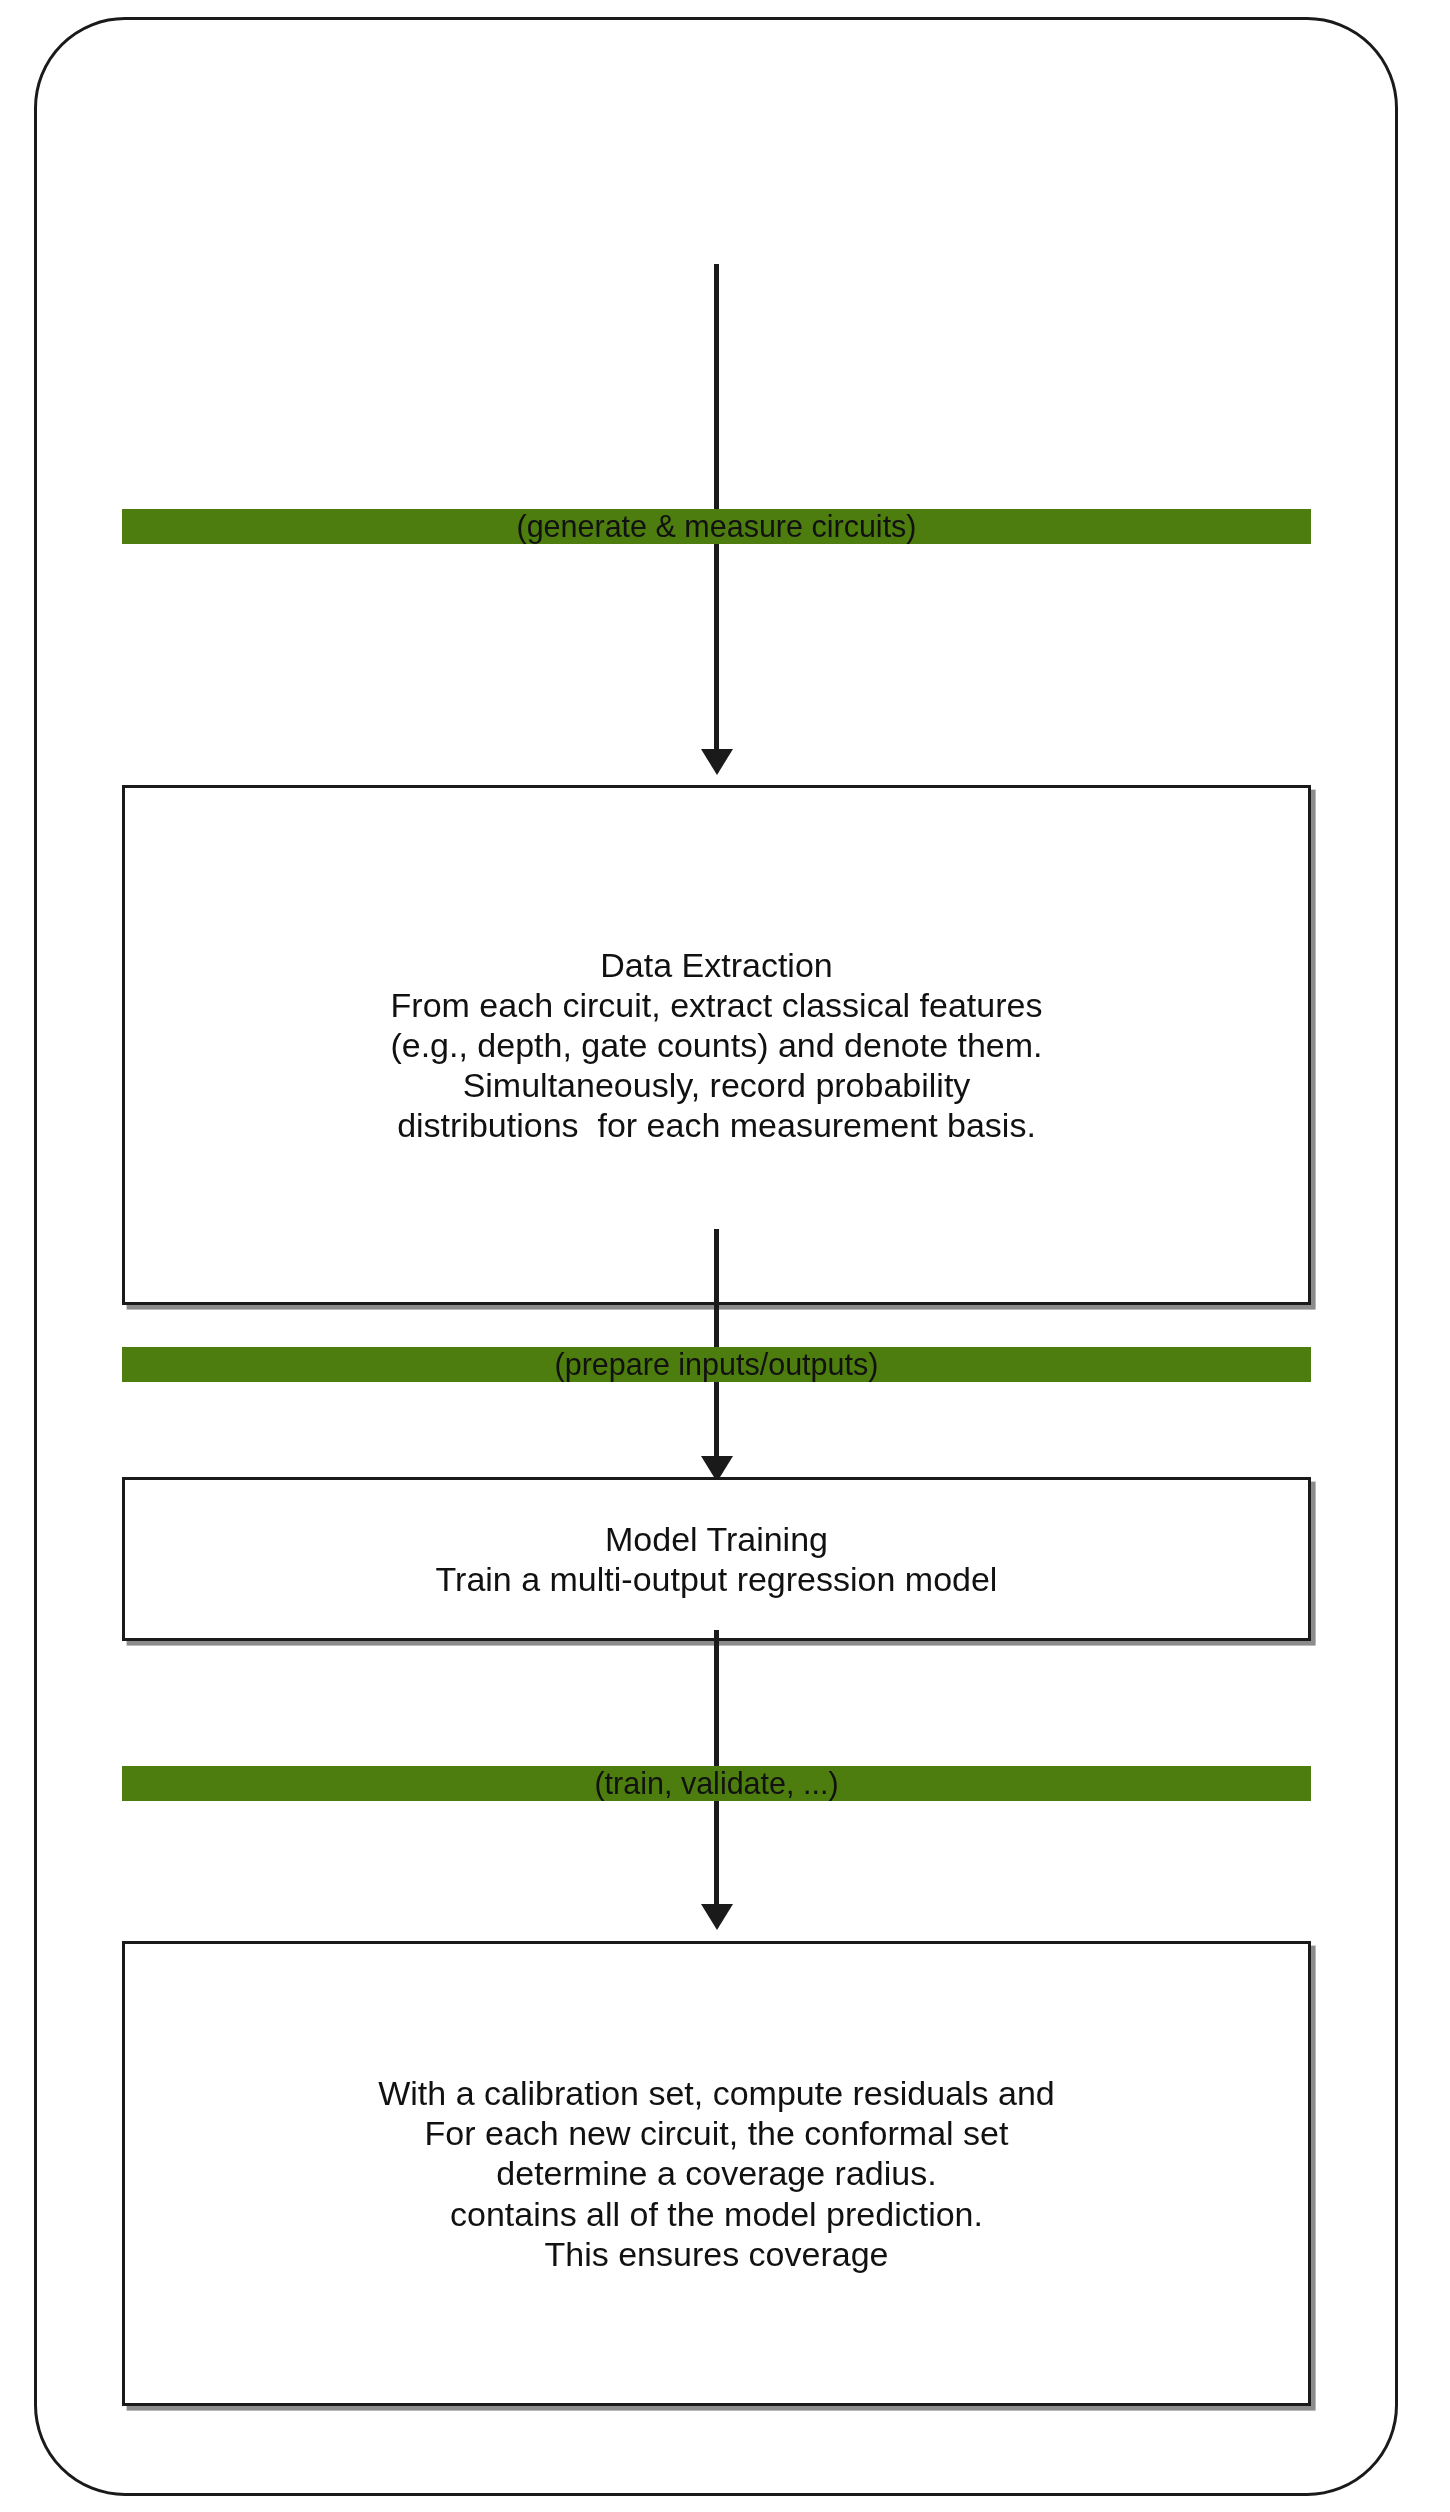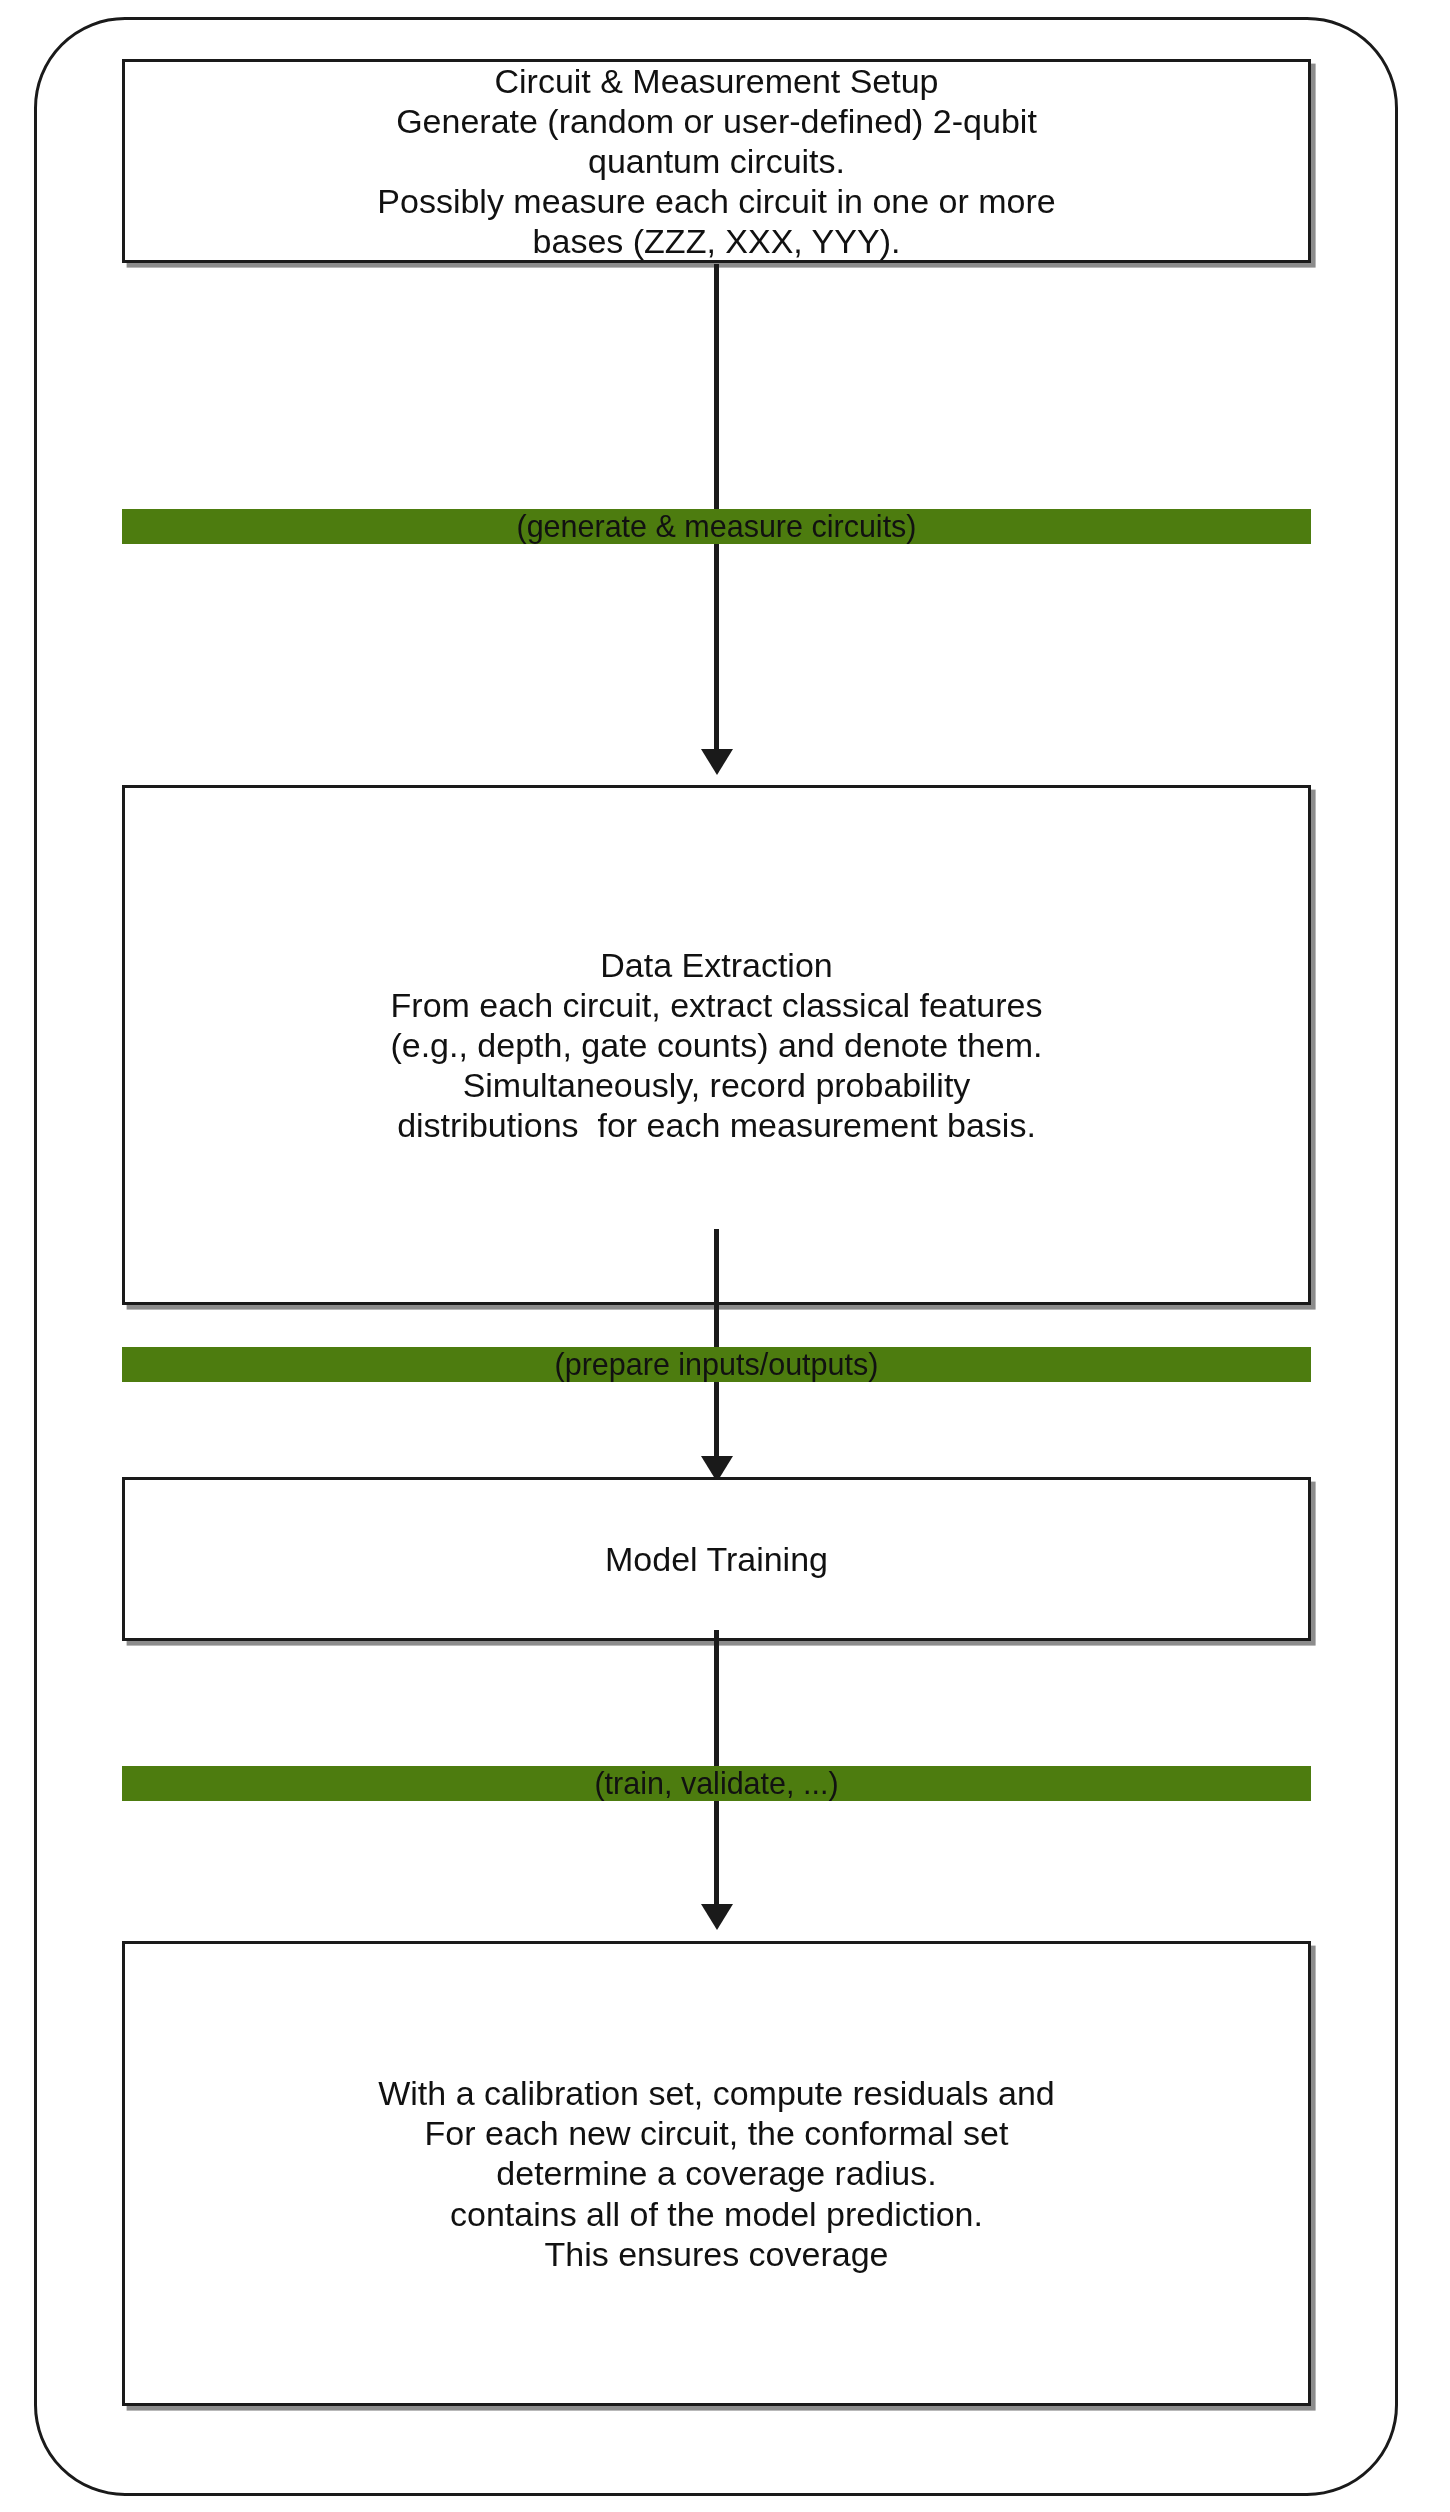--- a/index.html
+++ b/index.html
@@ -132,29 +132,20 @@
 </style>
 </head>
 <body>
 
 <div class="canvas">
 
   <div class="outer-frame"></div>
 
   <div class="flow-column">
 
-    <div class="node" id="node-1">
-      <div class="node-inner">
-        <div class="node-title">Circuit &amp; Measurement Setup</div>
-        <div class="node-line">Generate (random or user-defined) 2-qubit</div>
-        <div class="node-line">quantum circuits.</div>
-        <div class="node-line">Possibly measure each circuit in one or more</div>
-        <div class="node-line">bases (ZZZ, XXX, YYY).</div>
-      </div>
-    </div>
 
     <div class="connector" id="conn-1">
       <div class="conn-line"></div>
       <div class="conn-head"></div>
       <div class="conn-label">(generate &amp; measure circuits)</div>
     </div>
 
     <div class="node" id="node-2">
       <div class="node-inner">
         <div class="node-title">Data Extraction</div>
@@ -167,20 +158,21 @@
 
     <div class="connector" id="conn-2">
       <div class="conn-line"></div>
       <div class="conn-head"></div>
       <div class="conn-label">(prepare inputs/outputs)</div>
     </div>
 
     <div class="node" id="node-3">
       <div class="node-inner">
         <div class="node-title">Model Training</div>
+        <div class="node-line">Train a multi-output regression model</div>
       </div>
     </div>
 
     <div class="connector" id="conn-3">
       <div class="conn-line"></div>
       <div class="conn-head"></div>
       <div class="conn-label">(train, validate, ...)</div>
     </div>
 
     <div class="node" id="node-4">

